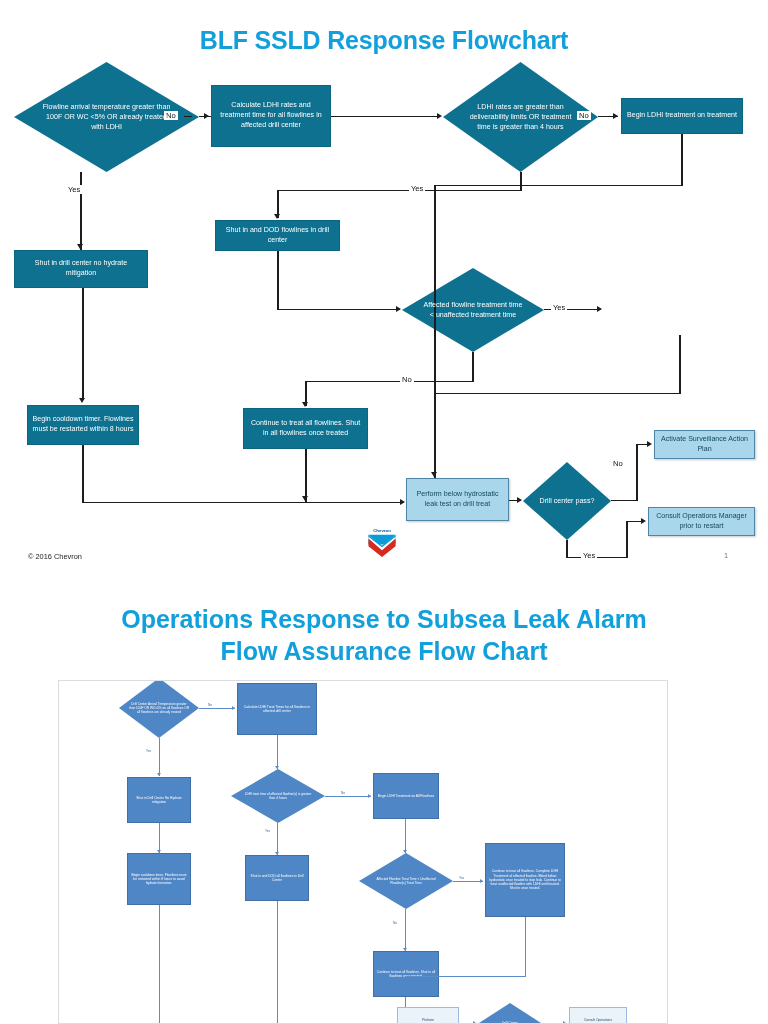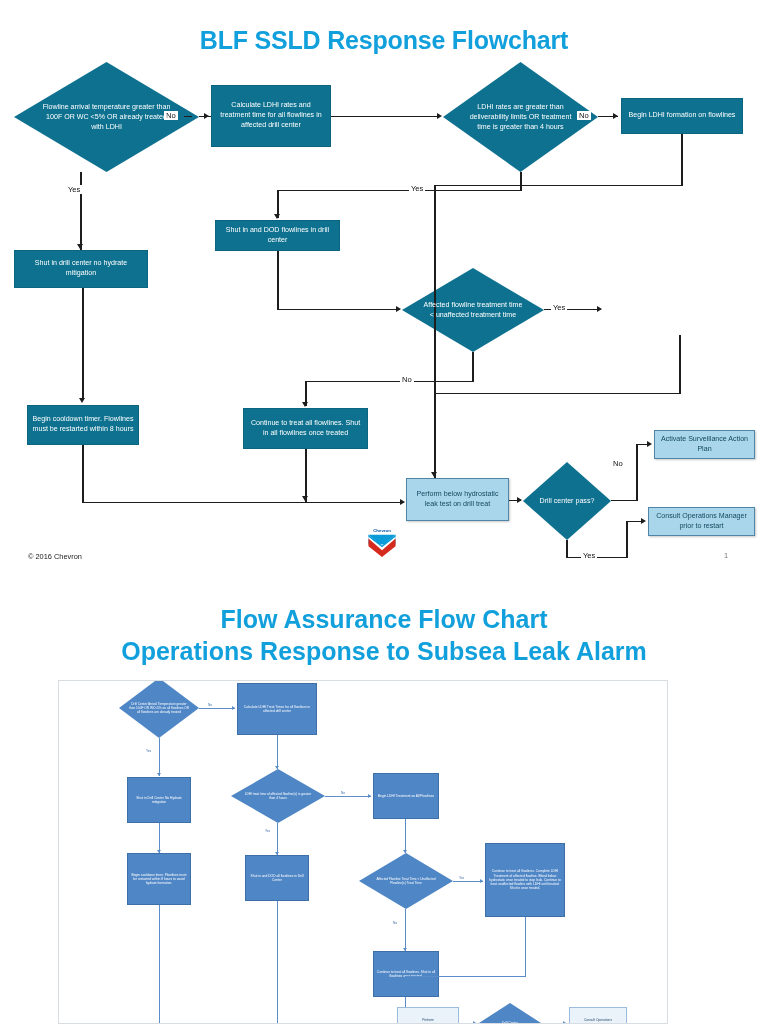--- a/index.html
+++ b/index.html
@@ -150,21 +150,21 @@
       <div class="shape"></div>
       <div class="txt">LDHI rates are greater than deliverability limits OR treatment time is greater than 4 hours</div>
     </div>
 
     <div class="ln lnh" style="left:598px; top:116px; width:8px;"></div>
     <div class="lbl" style="left:577px; top:111px;">No</div>
     <div class="ln lnh" style="left:600px; top:116px; width:18px;"></div>
     <div class="arw r" style="left:613px; top:113px;"></div>
 
     <div class="box" style="left:621px; top:98px; width:122px; height:36px;">
-      <span>Begin LDHI formation on flowlines</span>
+      <span>Begin LDHI treatment on treatment</span>
     </div>
 
     <div class="ln lnv" style="left:80px; top:172px; width:1.6px; height:78px;"></div>
     <div class="lbl" style="left:66px; top:185px;">Yes</div>
     <div class="arw d" style="left:77px; top:244px;"></div>
 
     <div class="box" style="left:14px; top:250px; width:134px; height:38px;">
       <span>Shut in drill center no hydrate mitigation</span>
     </div>
 
@@ -265,22 +265,22 @@
       <polygon points="2,24 30,48 58,24 58,40 30,62 2,40" fill="#D52B1E"></polygon>
       <polygon points="2,16 30,38 58,16 58,20 30,42 2,20" fill="#0B9BD8"></polygon>
     </svg>
 
     <div class="copy">© 2016 Chevron</div>
     <div class="pgnum">1</div>
   </div>
 
   <div id="slide2">
     <div class="s2-title">
+      <div>Operations Response to Subsea Leak Alarm</div>
       <div>Flow Assurance Flow Chart</div>
-      <div>Operations Response to Subsea Leak Alarm</div>
     </div>
 
     <div class="s2-canvas">
 
       <div class="d2" style="left:60px; top:-3px; width:80px; height:60px;">
         <div class="shape"></div>
         <div class="txt">Drill Center Arrival Temperature greater than 100F OR WC&lt;5% on all flowlines OR all flowlines are already treated</div>
       </div>
 
       <div class="ln2 ln2h" style="left:140px; top:27px; width:36px;"></div>

